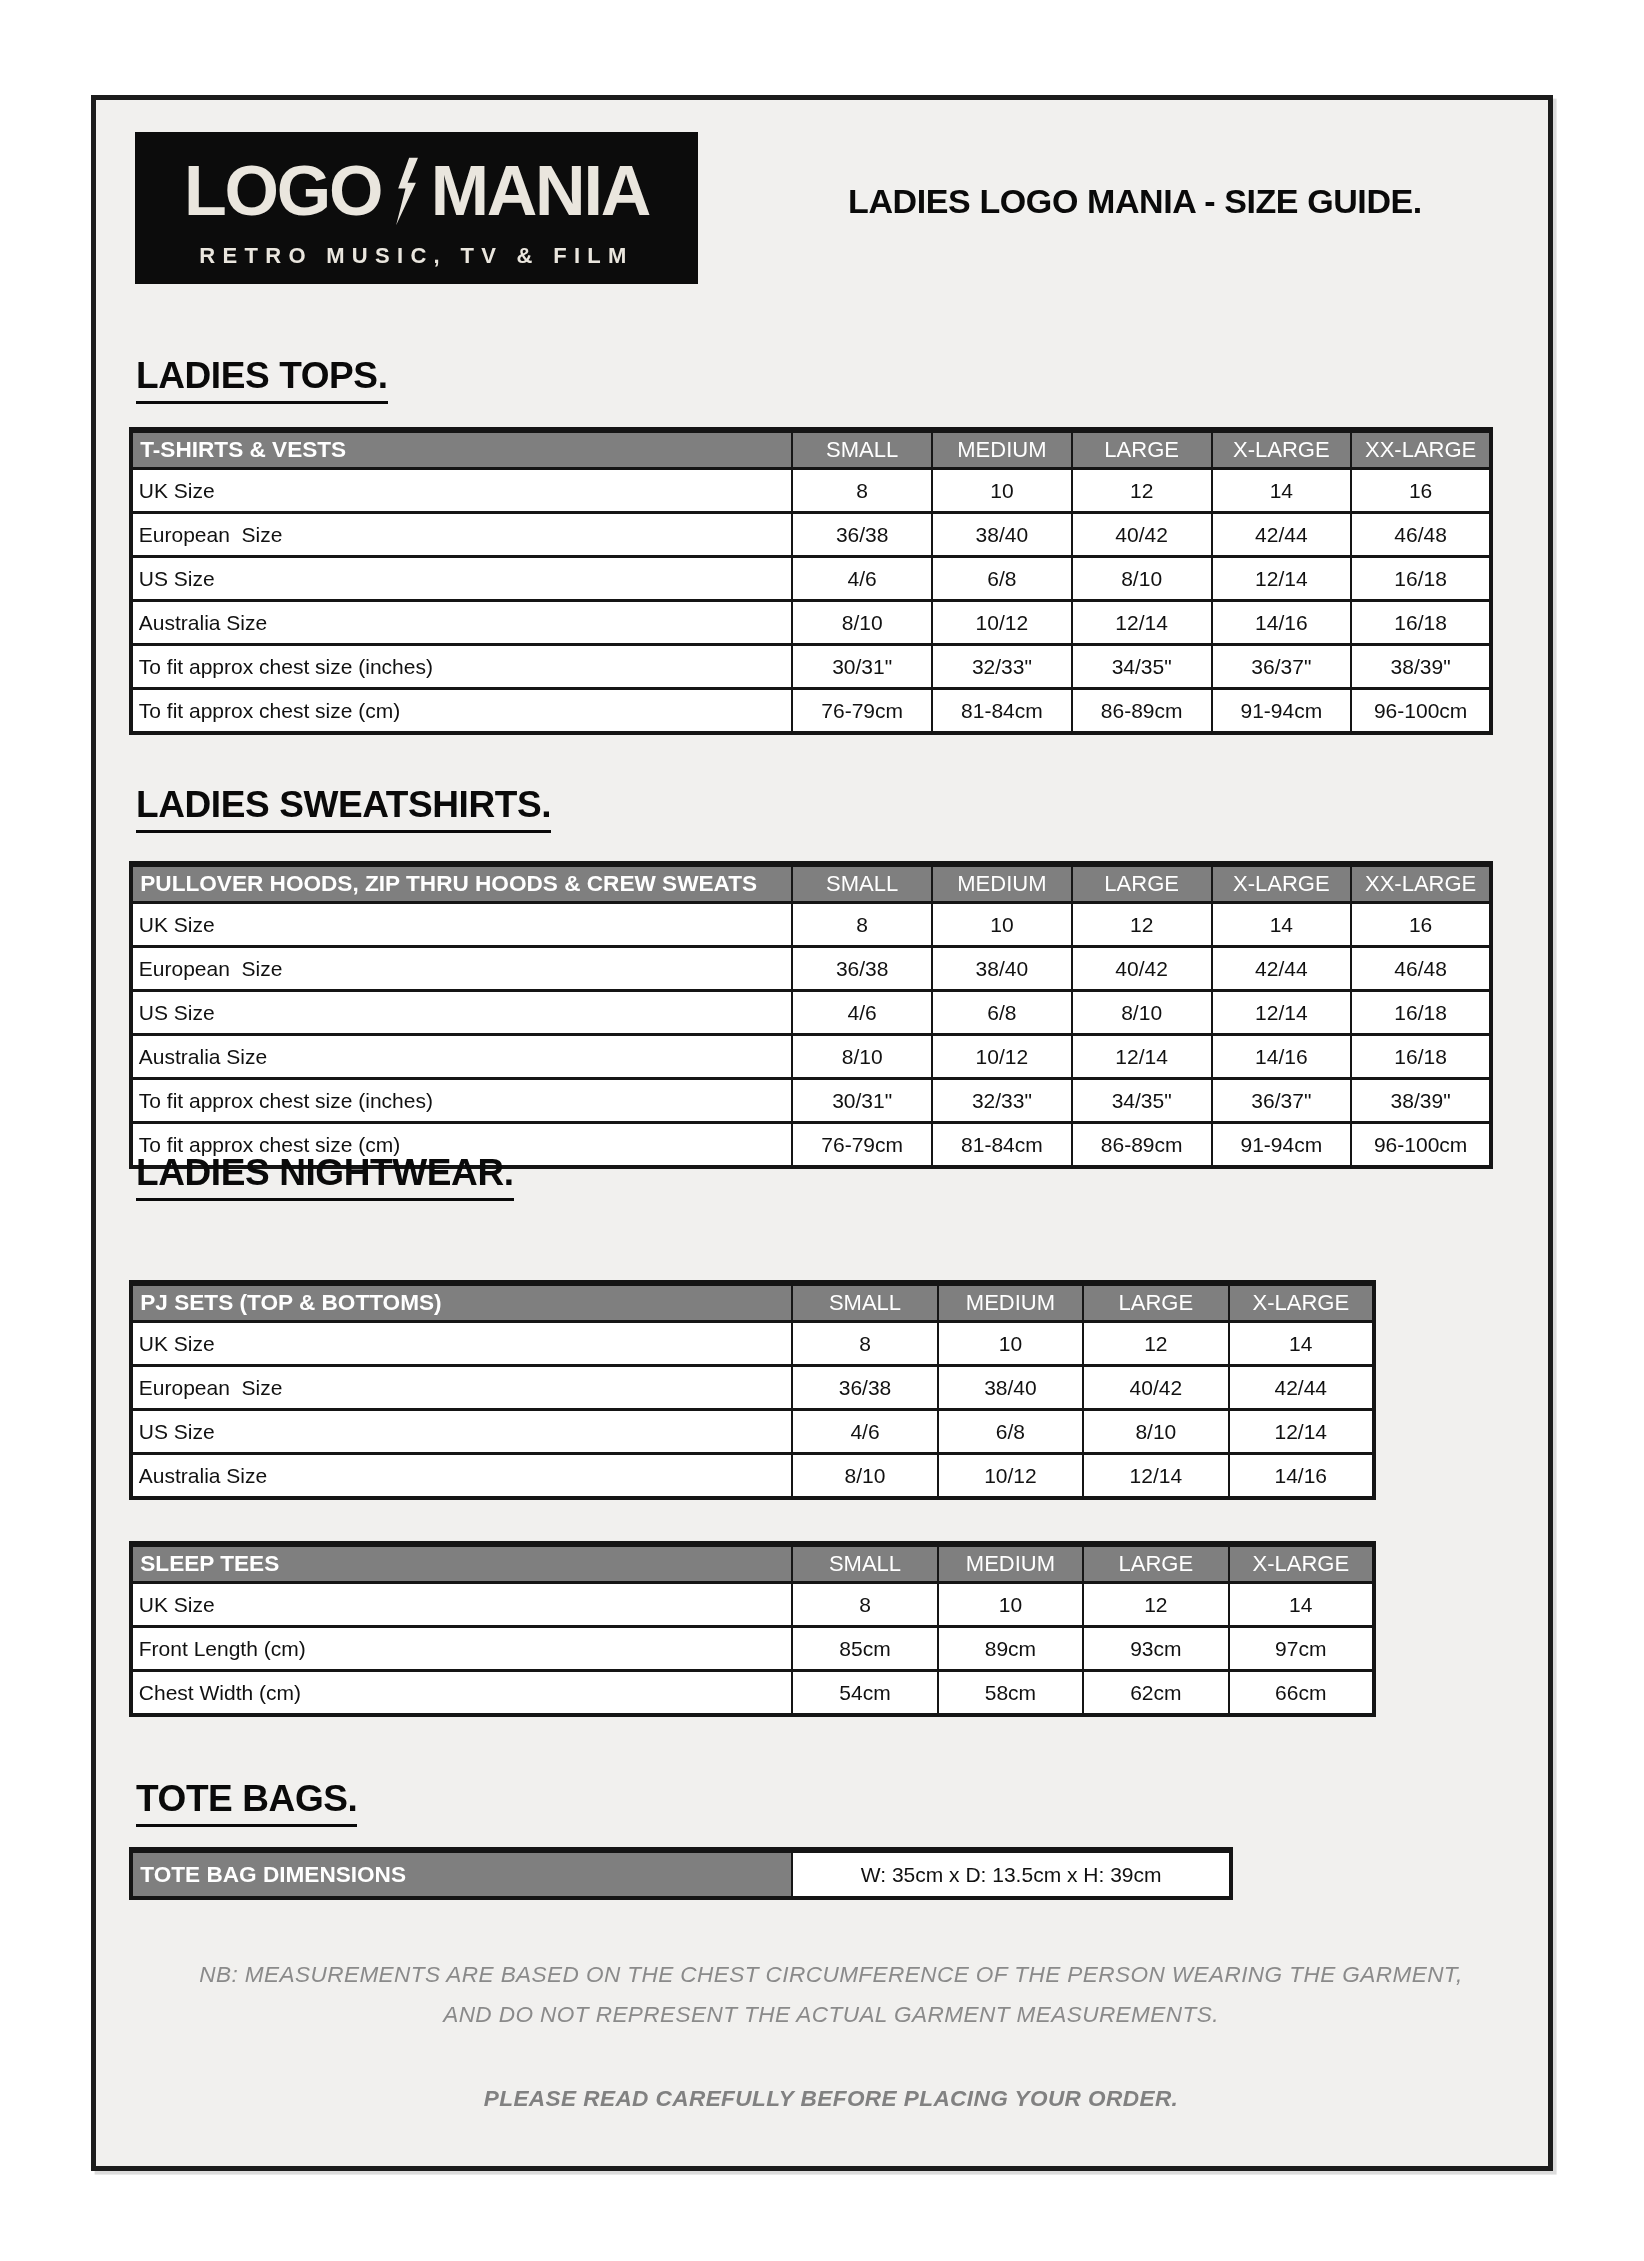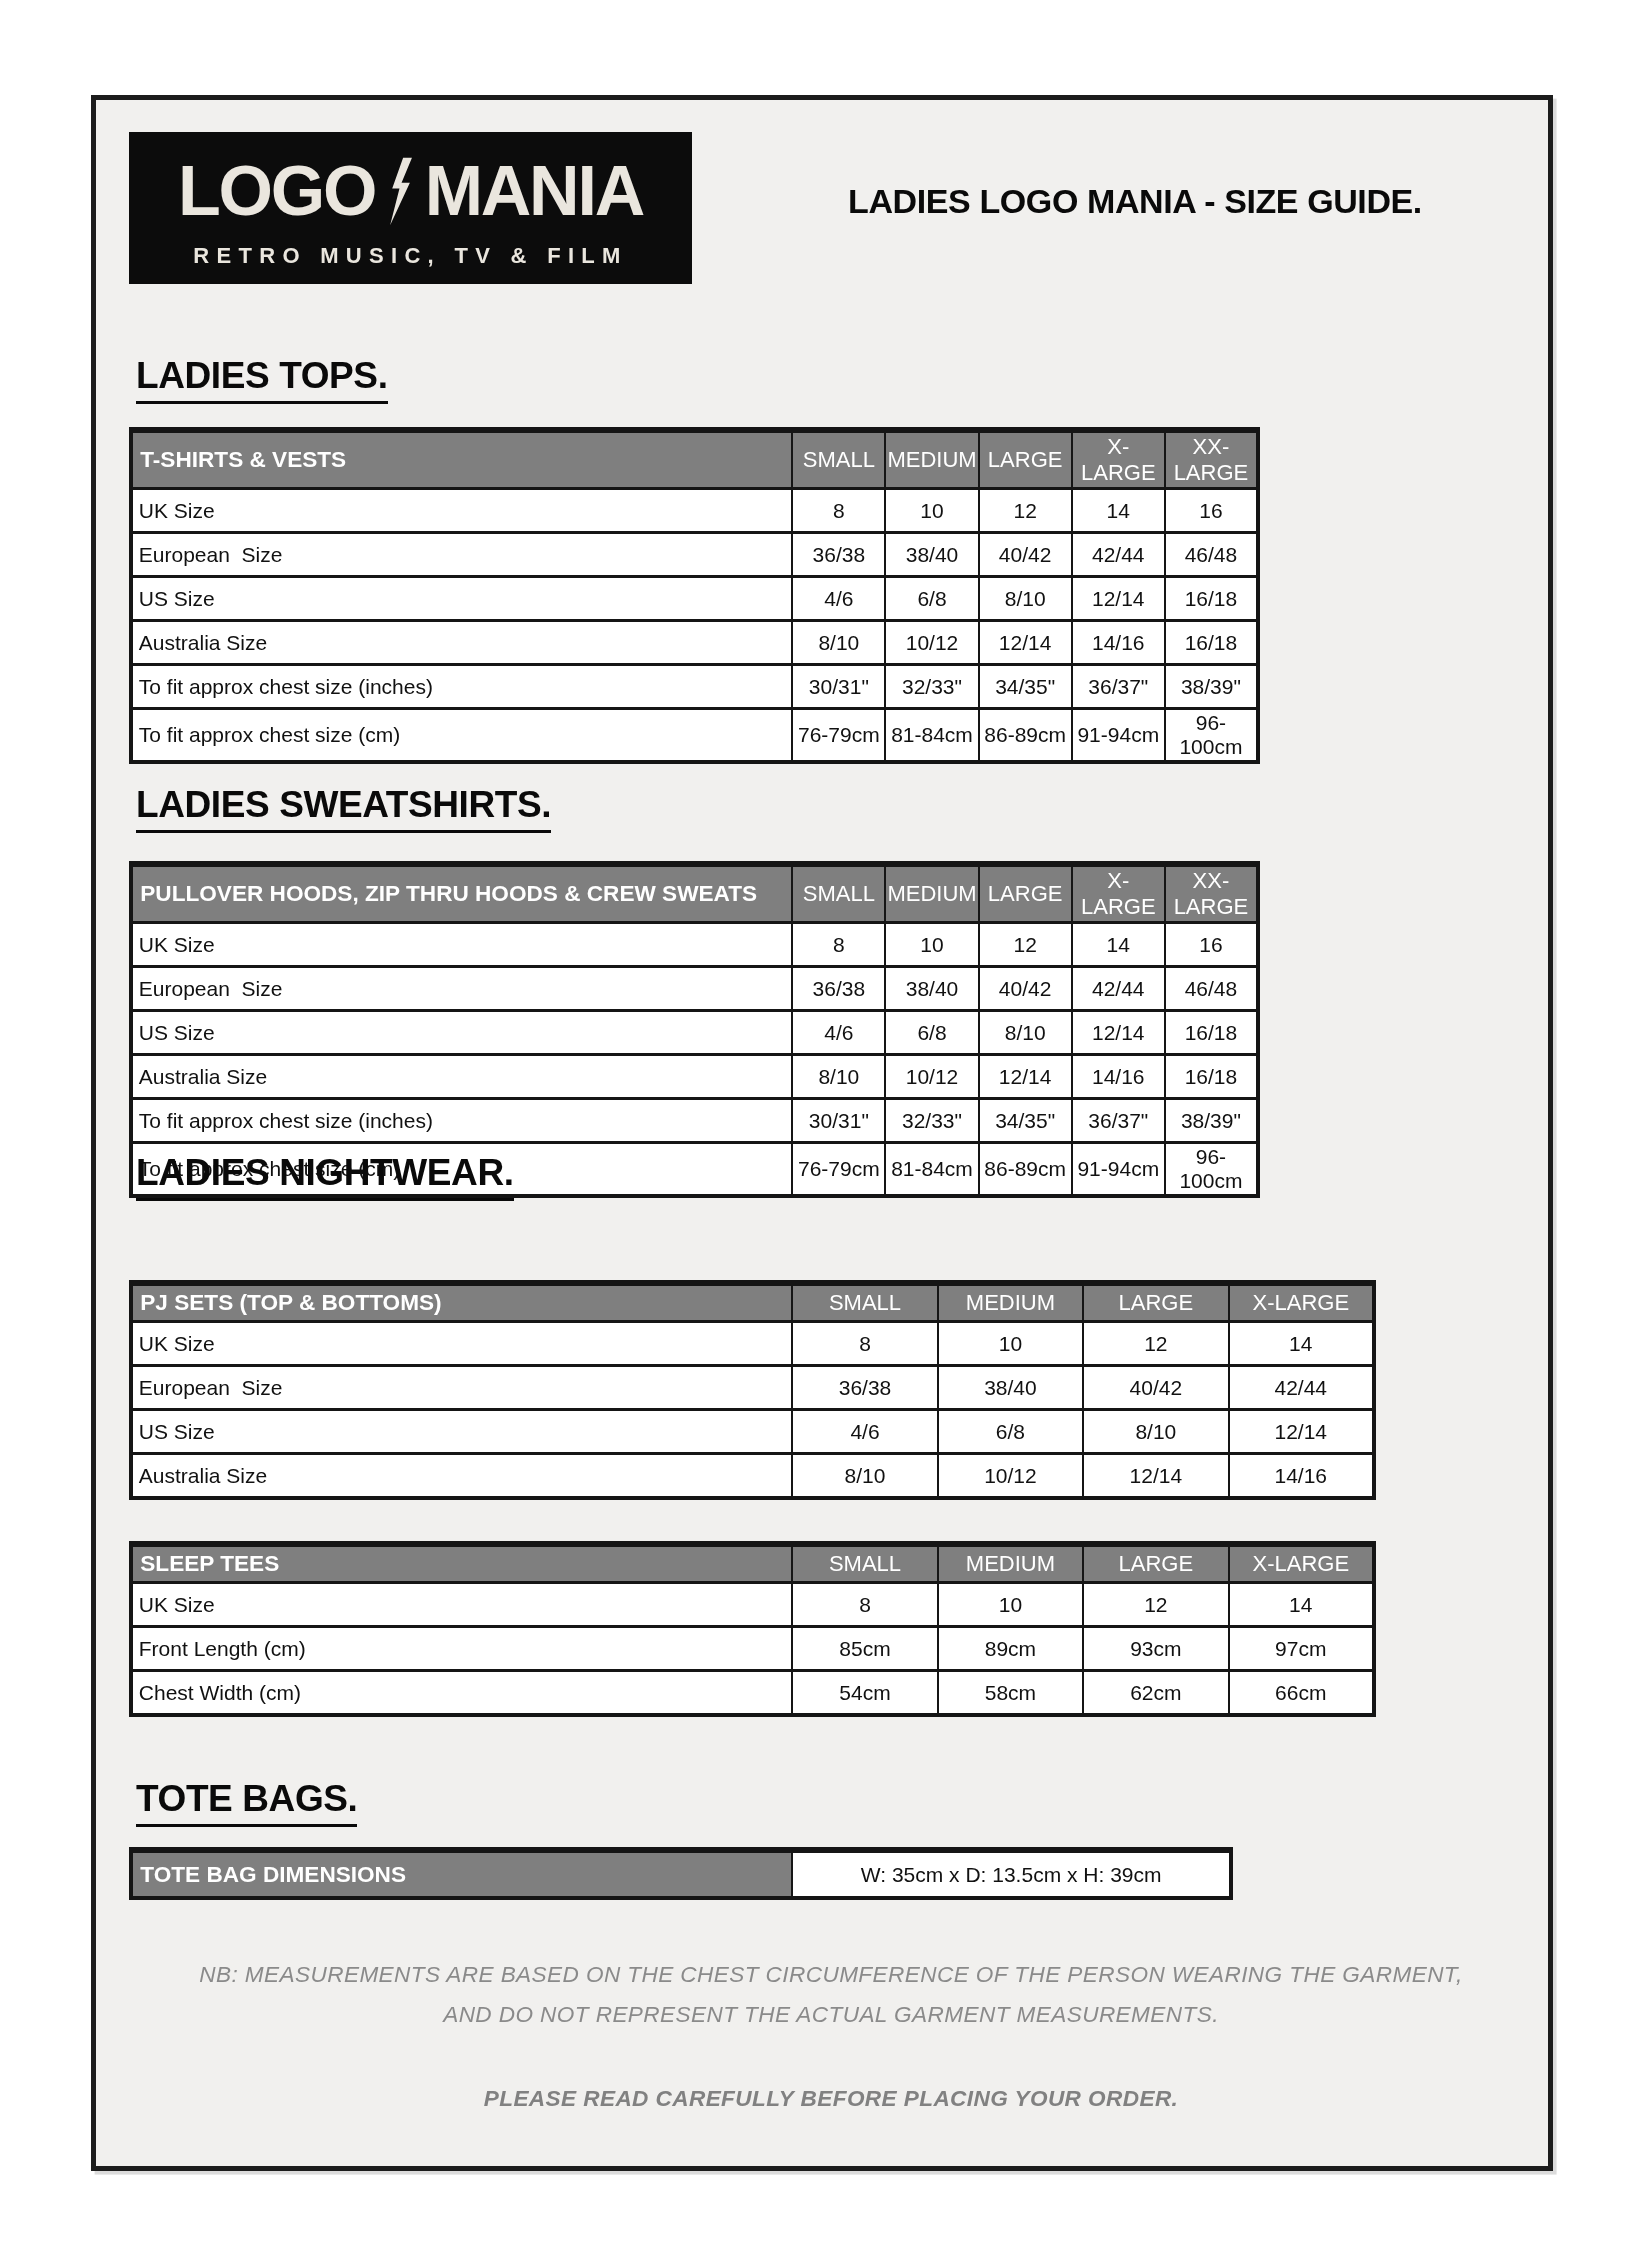--- a/index.html
+++ b/index.html
@@ -3,39 +3,39 @@
 <meta charset="utf-8">
 <title>Ladies Logo Mania - Size Guide</title>
 <style>
   html,body{margin:0;padding:0;background:#ffffff;}
   .page{position:relative;width:1645px;height:2261px;background:#ffffff;overflow:hidden;
         font-family:"Liberation Sans","DejaVu Sans",sans-serif;color:#111;}
   .sheet{position:absolute;left:91px;top:95px;width:1452px;height:2066px;
          border:5.1px solid var(--border_black,#1c1c1c);background:var(--page_bg,#f1f0ee);
          box-shadow:3.6px 3.6px 0 rgba(0,0,0,0.14);}
   
-  .logo{position:absolute;left:33px;top:32px;width:563px;height:152px;
+  .logo{position:absolute;left:39px;top:32px;width:563px;height:152px;
         background:var(--logo_bg,#0c0c0c);display:flex;flex-direction:column;
         align-items:center;justify-content:center;}
   .logo-row{display:flex;align-items:center;line-height:1;}
   .logo-word{font-size:70px;font-weight:700;letter-spacing:-2.2px;color:var(--logo_cream,#eae6de);}
   .bolt{width:26px;height:89px;margin:0 11.7px;display:block;}
   .logo-tagline{margin-top:7.3px;font-size:22px;font-weight:700;letter-spacing:7.3px;
         color:var(--logo_cream,#eae6de);white-space:pre;}
   
   .doc-title{position:absolute;left:656px;top:82px;width:766px;text-align:center;
         font-size:34px;font-weight:700;letter-spacing:-0.4px;color:#0a0a0a;}
   
   .sec-h{position:absolute;left:40px;font-size:37px;font-weight:700;letter-spacing:-0.4px;
         color:#0a0a0a;}
   .sec-h span{display:inline-block;border-bottom:3.6px solid #0a0a0a;padding-bottom:3.6px;}
   
   table.size-table{position:absolute;left:33px;border-collapse:collapse;table-layout:fixed;
         background:#ffffff;border:4.4px solid #151515;border-top-width:6.6px;}
-  .t5col{width:1131px;}
+  .t5col{width:1364px;}
   .t4col{width:1247px;}
   .size-table th,.size-table td{border:2.2px solid #151515;border-top-width:3.6px;border-bottom-width:3.6px;}
   .tbl-title{width:651px;background:var(--header_gray,#7f7f7f);color:#ffffff;text-align:left;
         font-size:22.6px;font-weight:700;padding:0 0 0 7.3px;height:32px;letter-spacing:0;}
   .size-h{background:var(--header_gray,#7f7f7f);color:#ffffff;text-align:center;
         font-size:22px;font-weight:400;height:32px;}
   .row-label{text-align:left;padding:0 0 0 5.8px;font-size:21px;height:39px;white-space:pre;background:#fff;}
   .val{text-align:center;font-size:21px;height:39px;background:#fff;}
   
   .tote-table{position:absolute;left:33px;width:1104px;border-collapse:collapse;table-layout:fixed;

